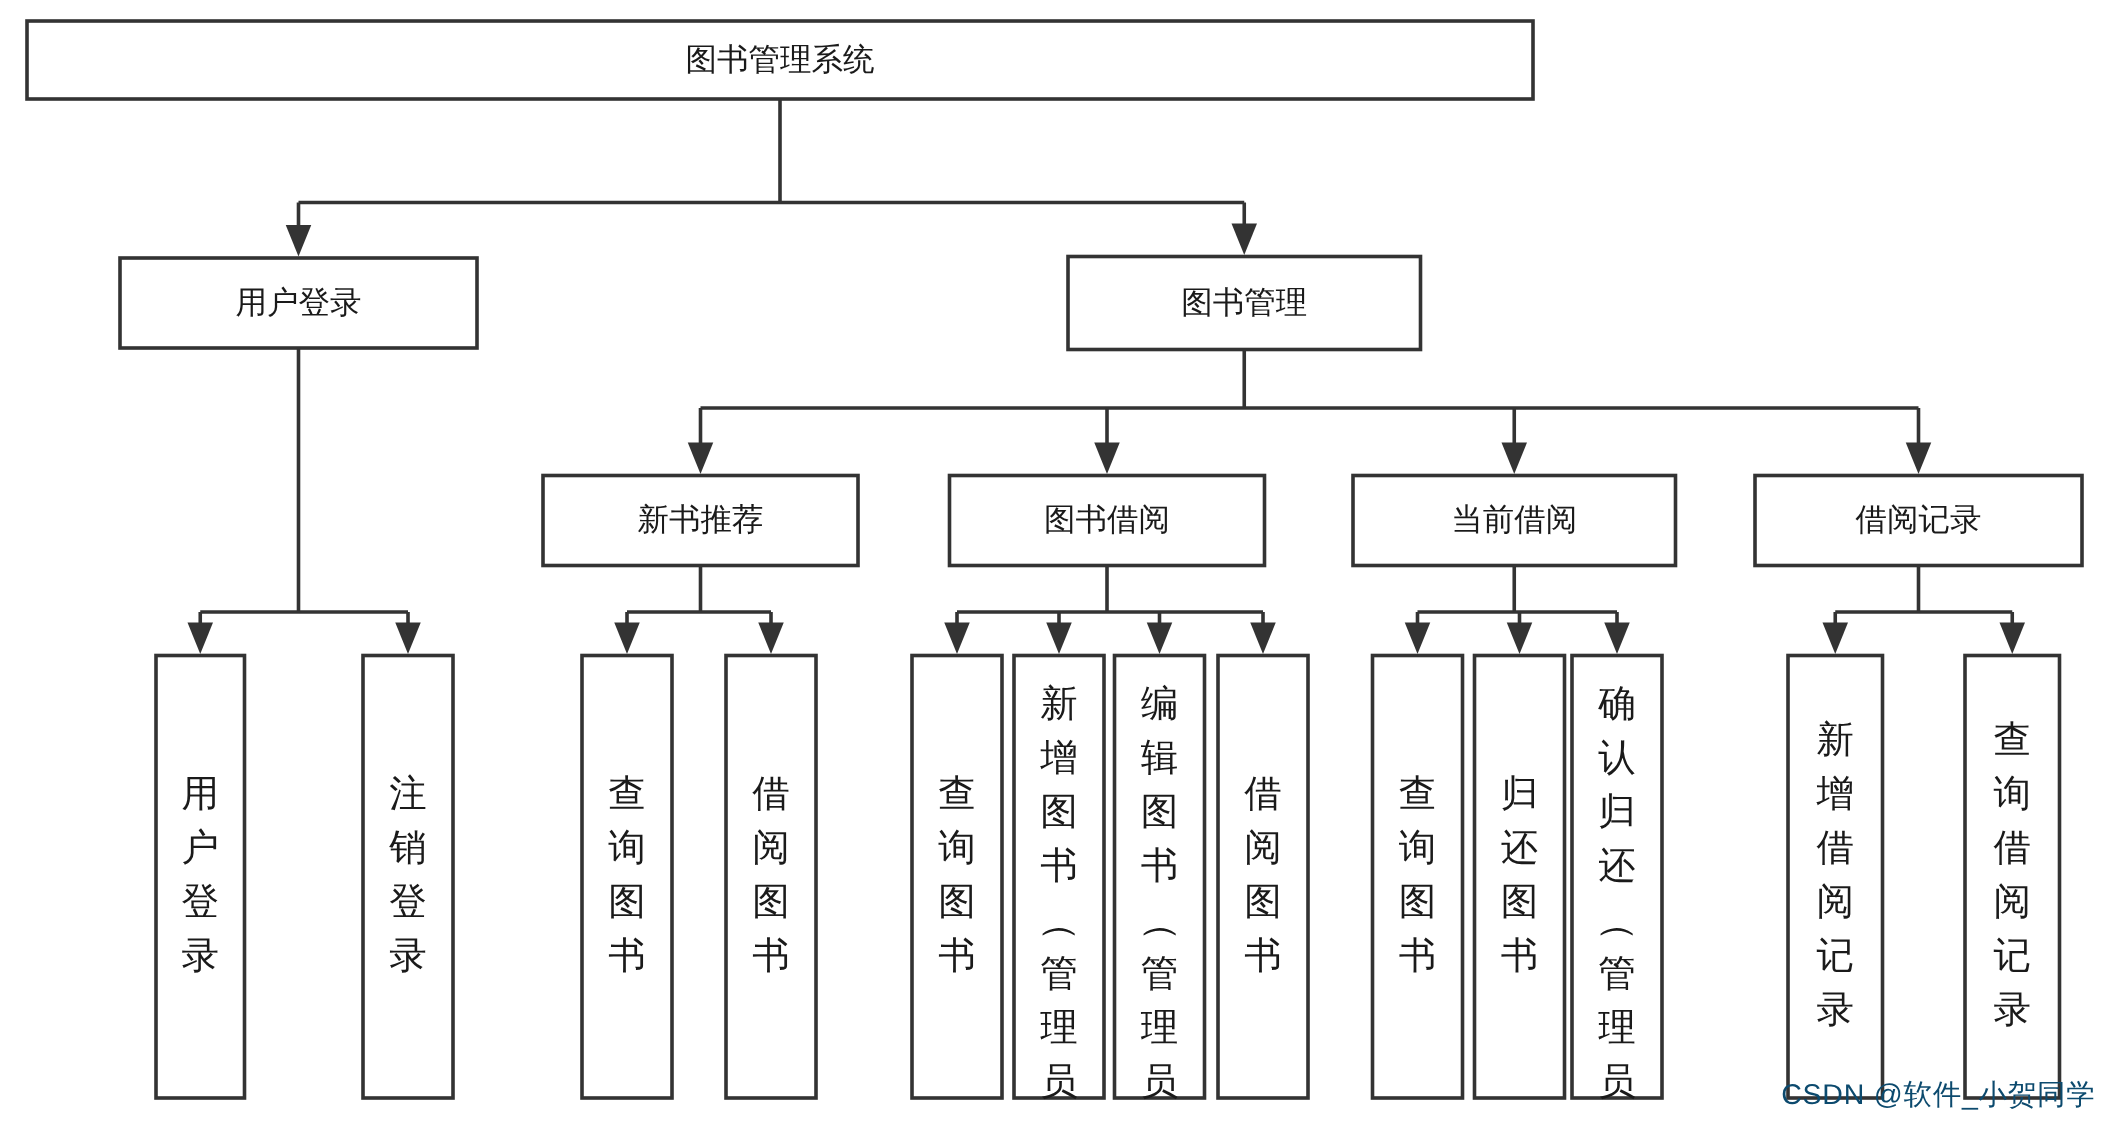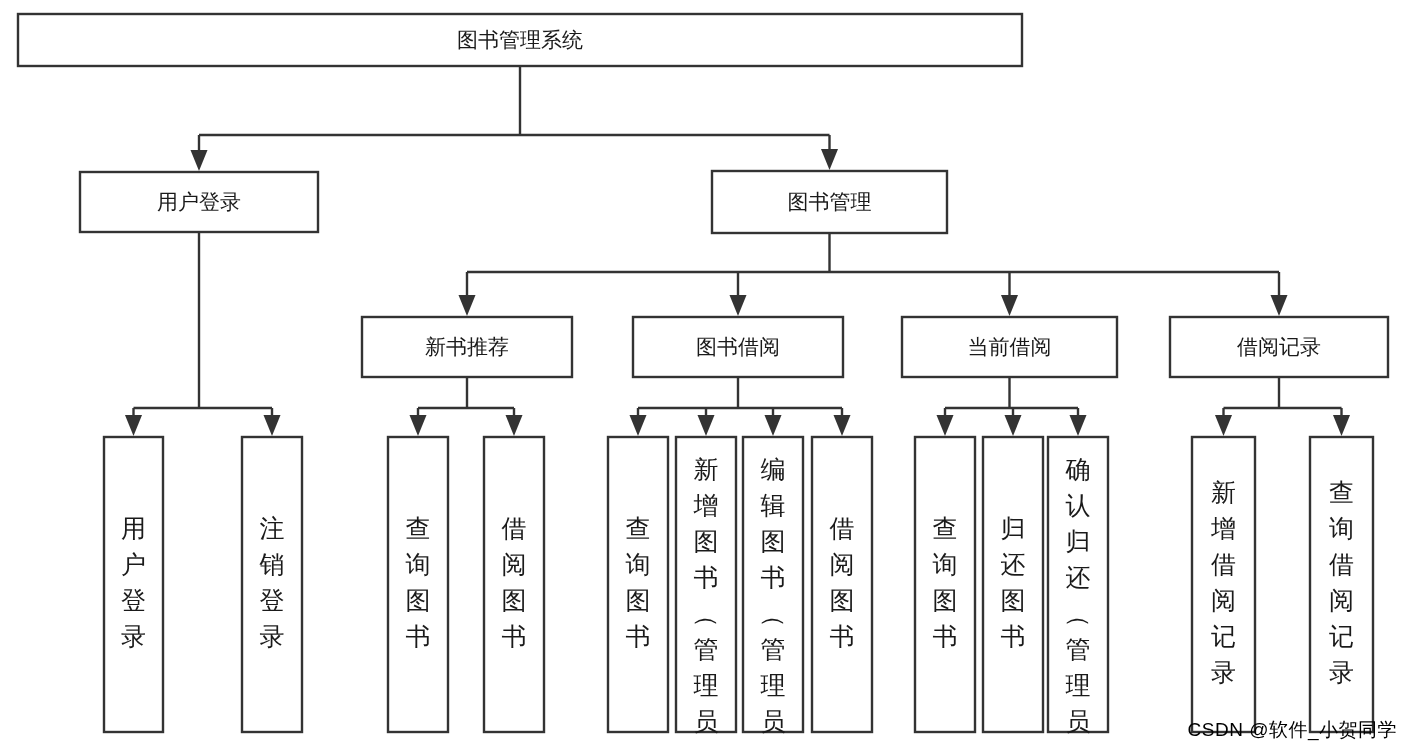--- a/index.html
+++ b/index.html
@@ -54,21 +54,21 @@
     font-size: 25px;
     text-anchor: middle;
     dominant-baseline: middle;
   }
   .watermark {
     position: absolute;
     right: 8px;
     bottom: 4px;
     font-family: "Liberation Sans", "DejaVu Sans", sans-serif;
     font-size: 19px;
-    color: #000000;
+    color: #0c4a6e;
     letter-spacing: 0.5px;
     white-space: nowrap;
     user-select: none;
   }
 </style>
 </head>
 <body>
 
 <div id="diagram-root">
   <svg id="flowchart" viewBox="0 0 1405 747">

